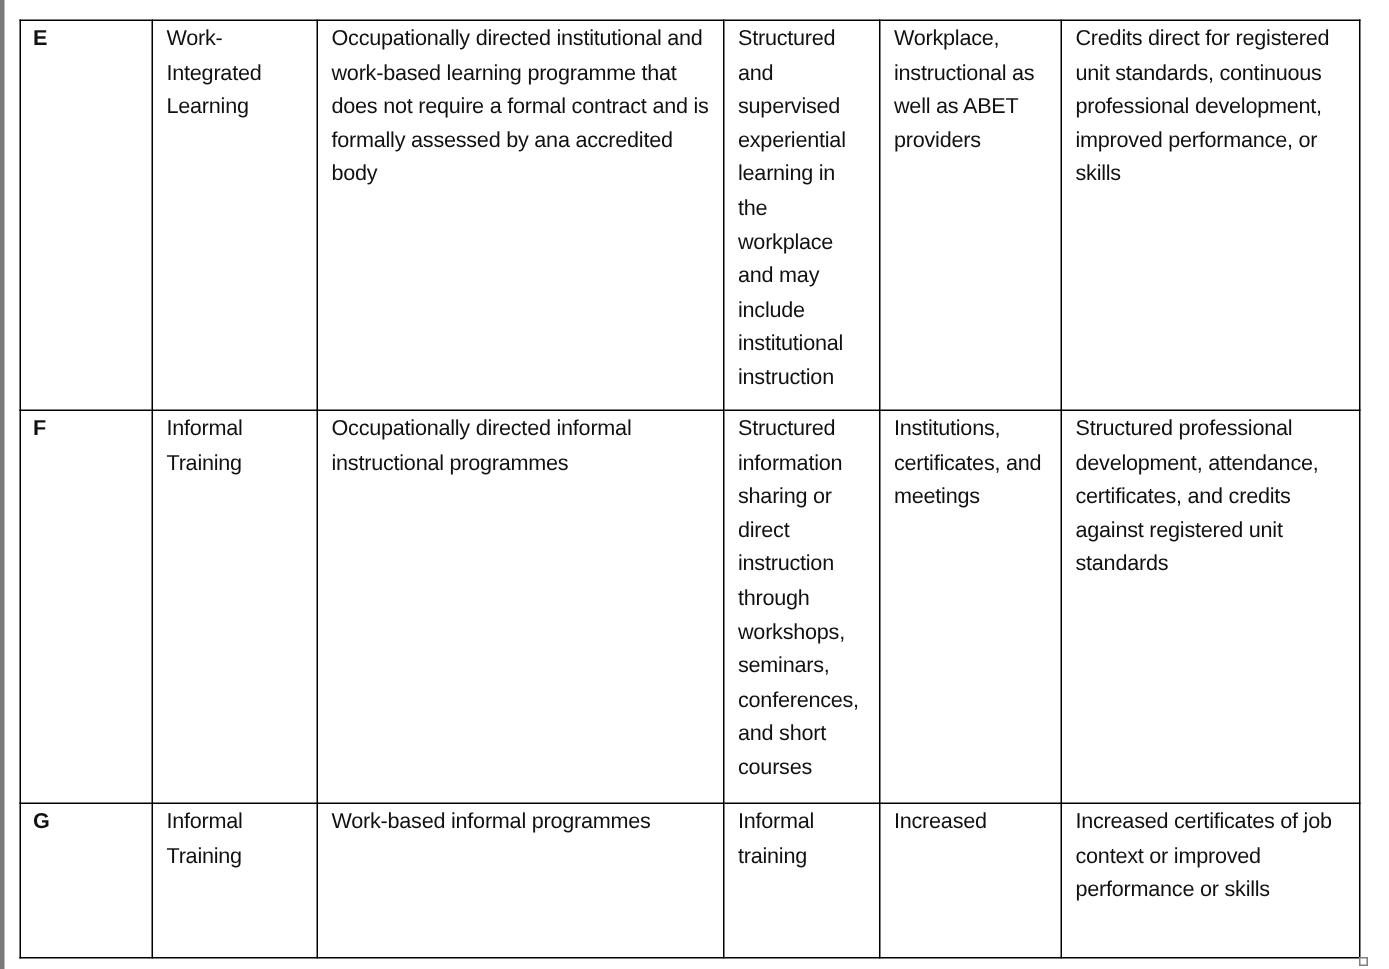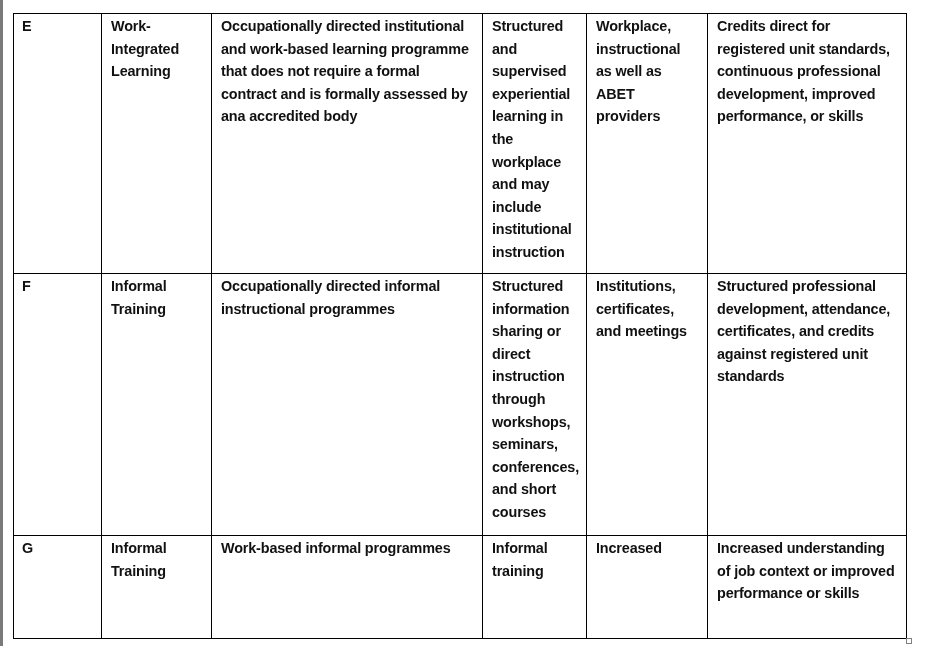--- a/index.html
+++ b/index.html
@@ -31,21 +31,20 @@
       table-layout: fixed;
       width: 893px;
     }
     .doc-table td {
       border: 1.5px solid #000000;
       vertical-align: top;
       padding: 1px 8px 0 9px;
       font-size: 14.4px;
       line-height: 22.6px;
       letter-spacing: -0.15px;
-      font-weight: bold;
     }
     .doc-table td.code {
       font-weight: bold;
       padding-left: 8px;
     }
     .row-e td { height: 258px; }
     .row-f td { height: 260px; }
     .row-g td { height: 101px; }
     .resize-handle {
       position: absolute;
@@ -88,18 +87,18 @@
       <td>Structured information sharing or direct instruction through workshops, seminars, conferences, and short courses</td>
       <td>Institutions, certificates, and meetings</td>
       <td>Structured professional development, attendance, certificates, and credits against registered unit standards</td>
     </tr>
     <tr class="row-g">
       <td class="code">G</td>
       <td>Informal Training</td>
       <td>Work-based informal programmes</td>
       <td>Informal training</td>
       <td>Increased</td>
-      <td>Increased understanding of job context or improved performance or skills</td>
+      <td>Increased certificates of job context or improved performance or skills</td>
     </tr>
   </tbody>
 </table>
 
 <div class="resize-handle"></div>
 
 </body></html>

